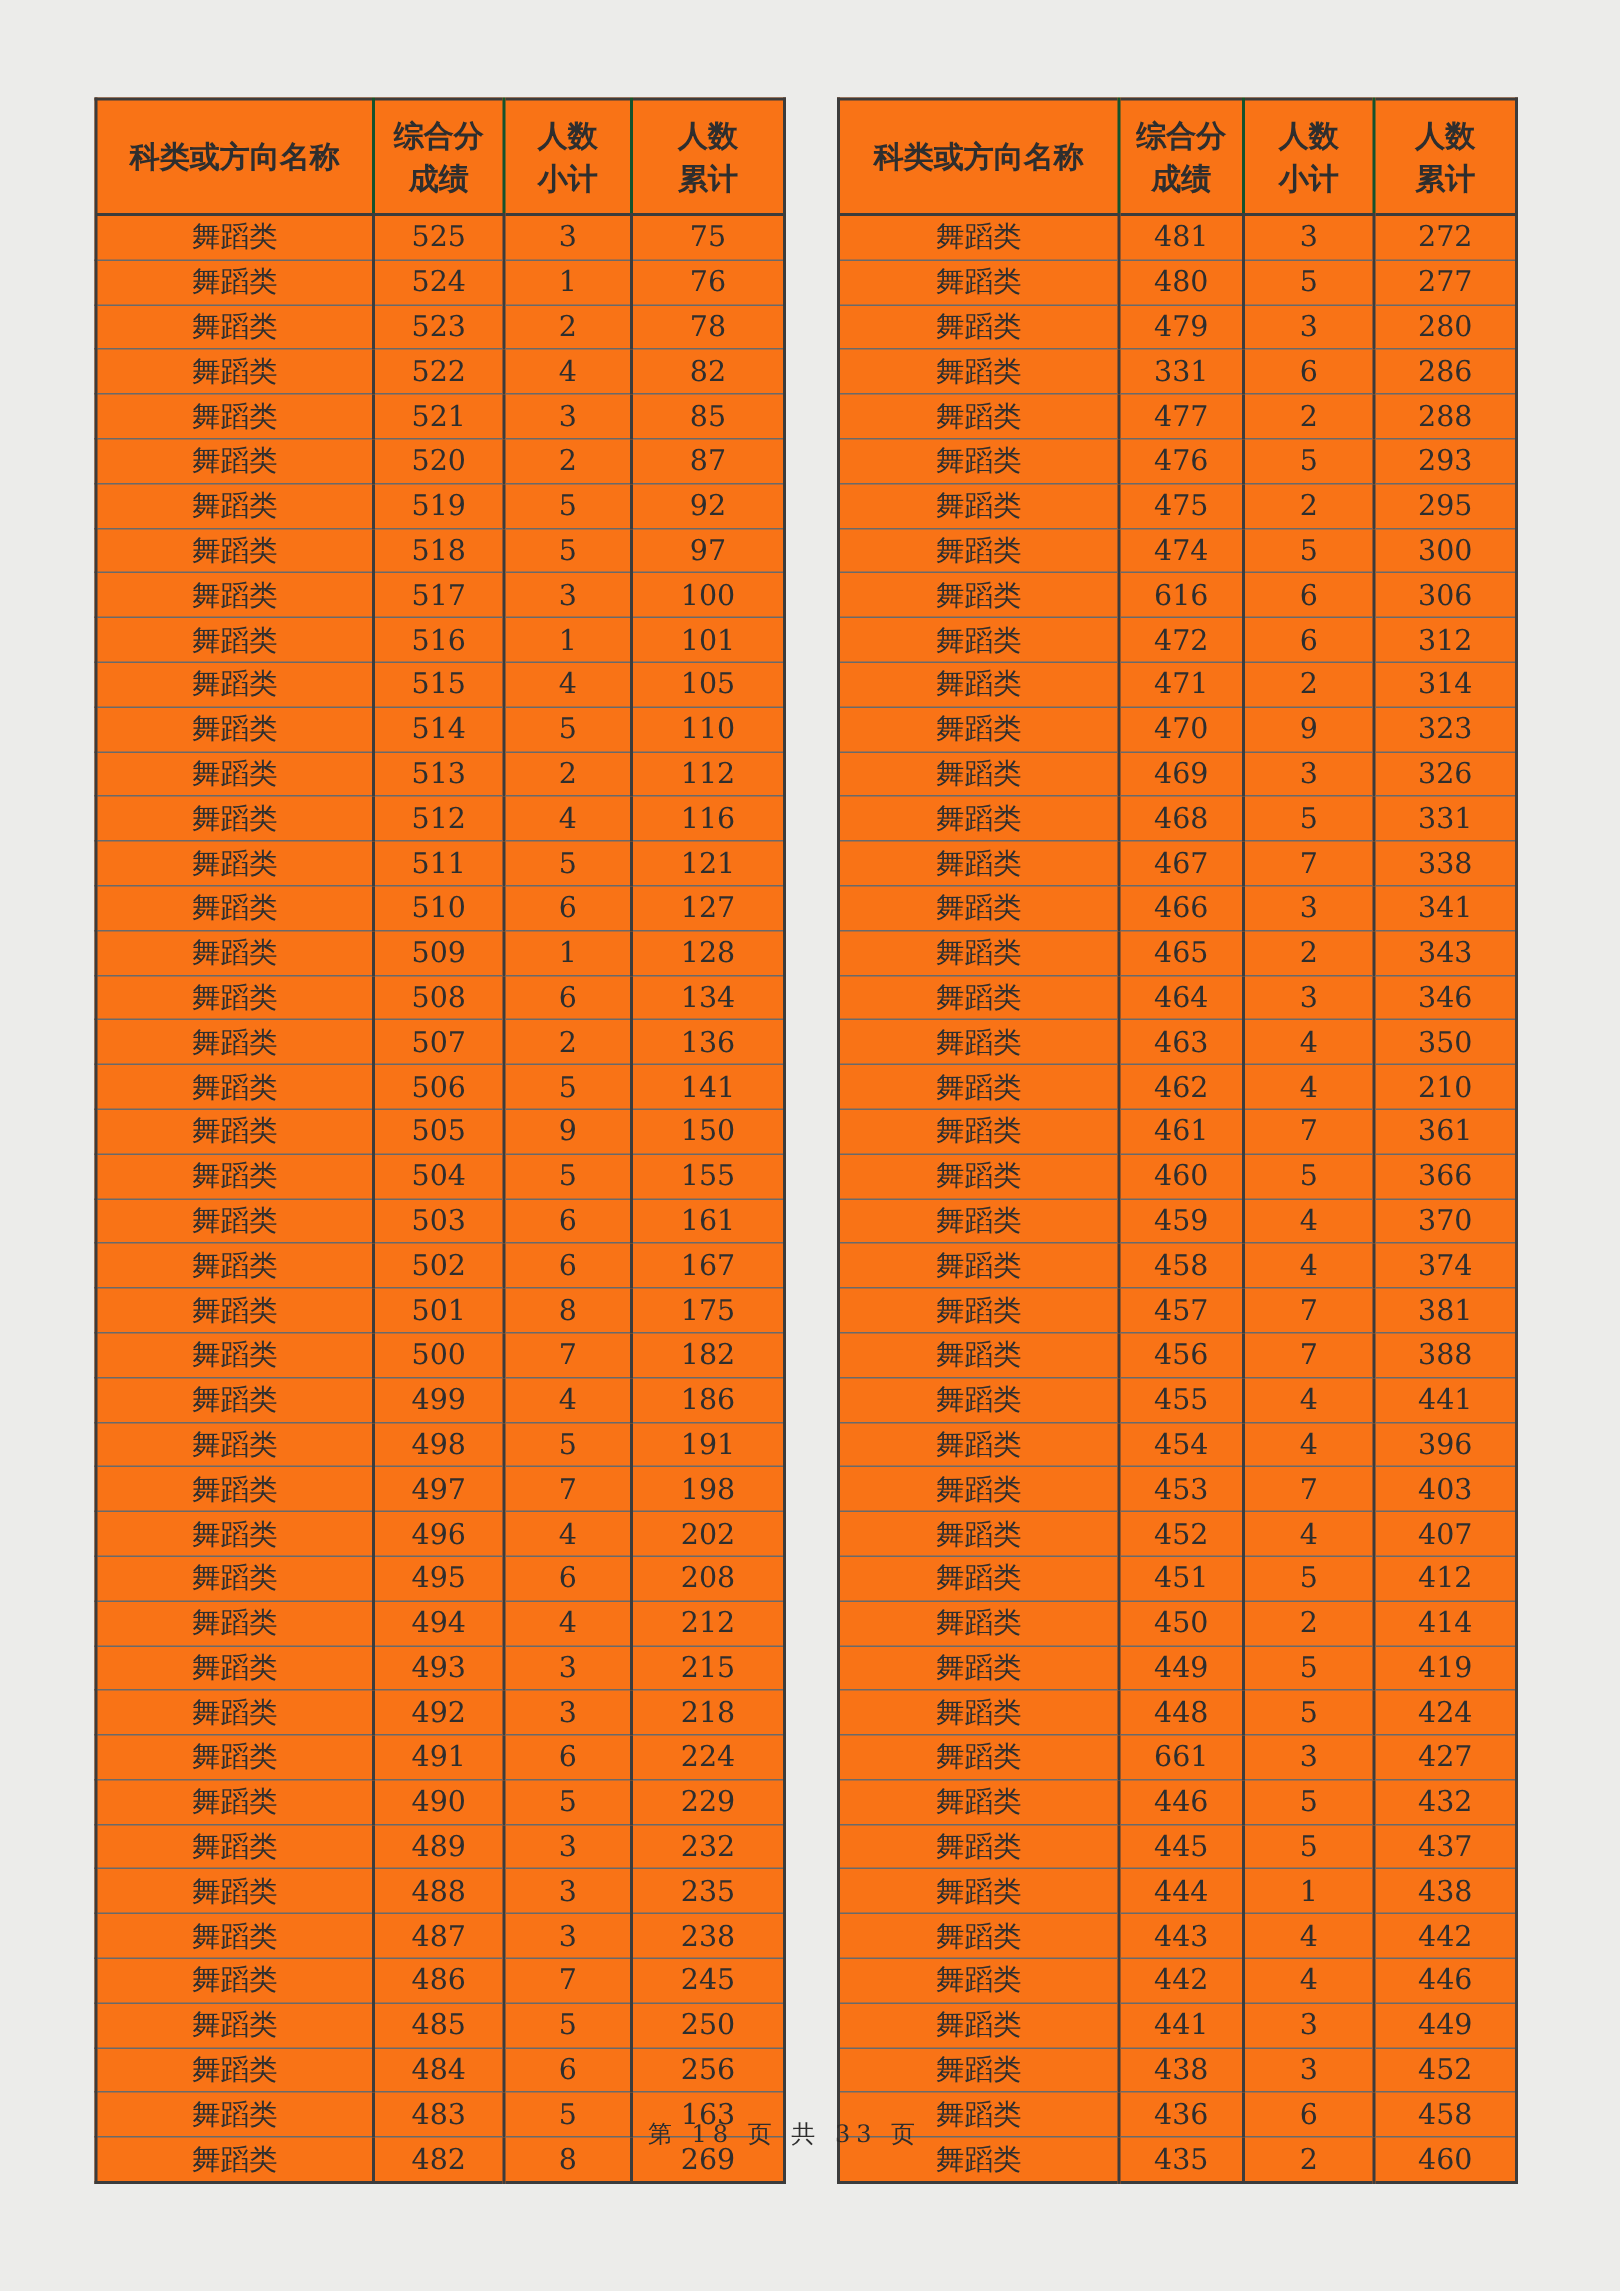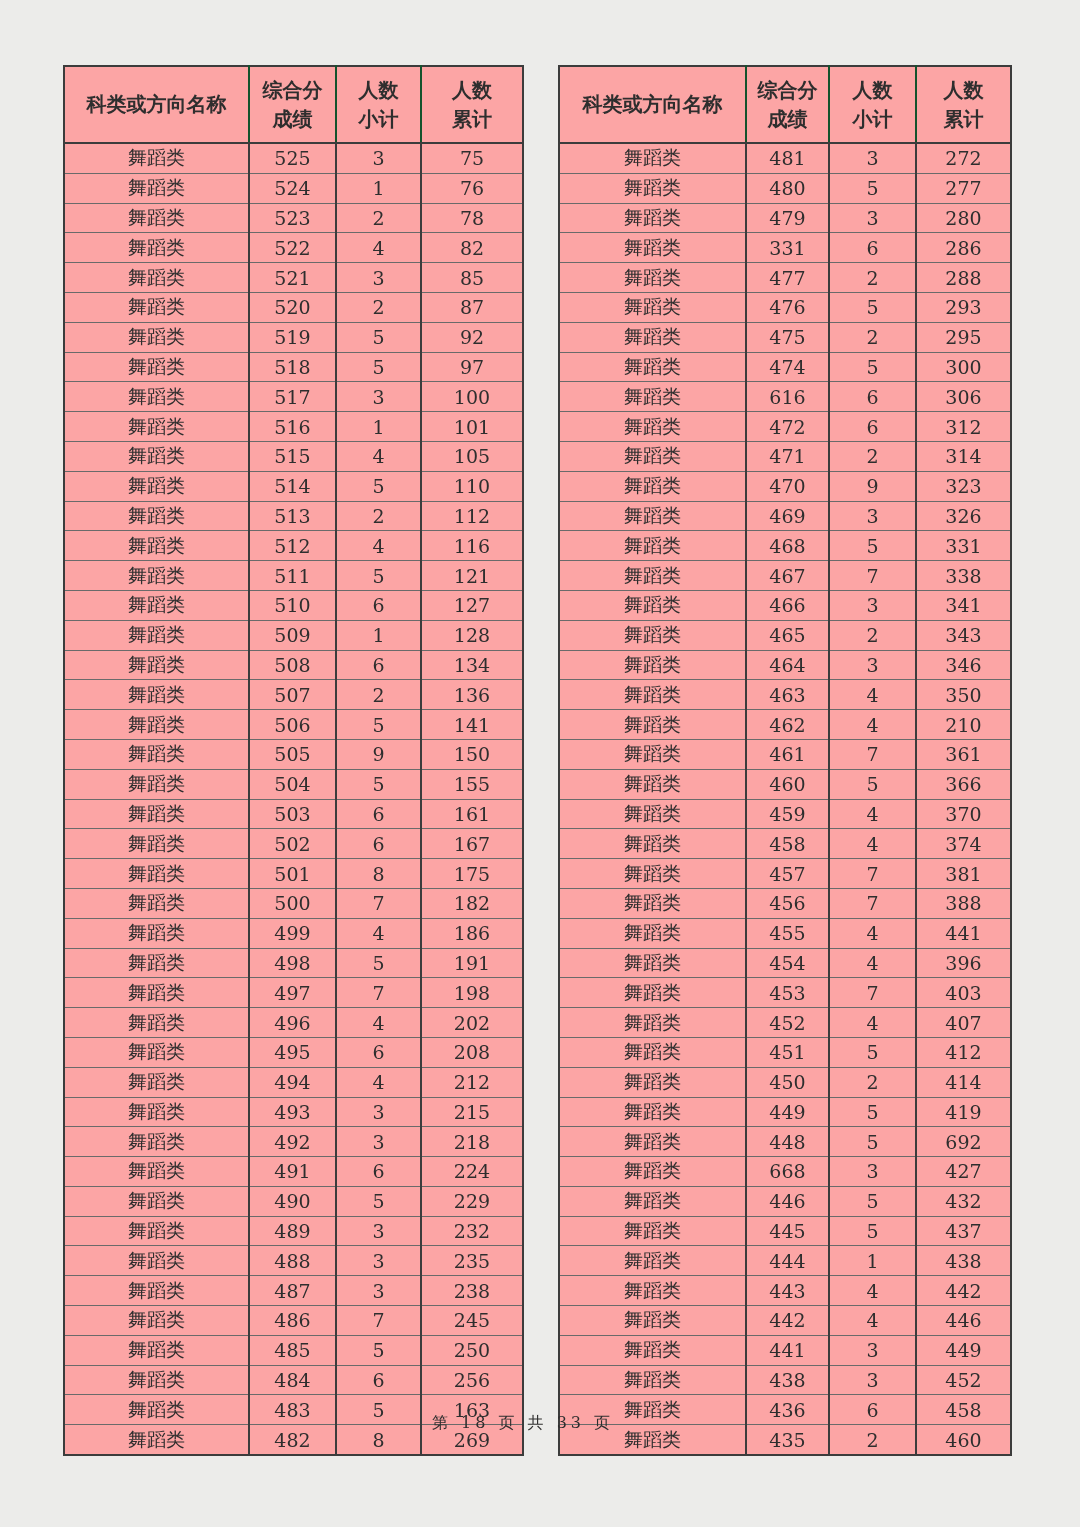--- a/index.html
+++ b/index.html
@@ -13,21 +13,21 @@
     position: relative;
     font-family: "DejaVu Serif", "Liberation Serif", serif;
     color: #2e2e2e;
   }
   table.score-table {
     position: absolute;
     top: 65px;
     border-collapse: collapse;
     table-layout: fixed;
     border: 2px solid #3c3c3c;
-    background: #fca5a5;
+    background: #f97316;
   }
   table.score-table.left  { left: 63px;  width: 459px; }
   table.score-table.right { left: 558px; width: 452px; }
 
   .score-table th {
     border-left: 2px solid #14532d;
     border-bottom: 2px solid #3c3c3c;
     height: 75px;
     font-size: 20px;
     font-weight: bold;
@@ -565,25 +565,25 @@
       <tr>
         <td>舞蹈类</td>
         <td>449</td>
         <td>5</td>
         <td>419</td>
       </tr>
       <tr>
         <td>舞蹈类</td>
         <td>448</td>
         <td>5</td>
-        <td>692</td>
-      </tr>
-      <tr>
-        <td>舞蹈类</td>
-        <td>668</td>
+        <td>424</td>
+      </tr>
+      <tr>
+        <td>舞蹈类</td>
+        <td>661</td>
         <td>3</td>
         <td>427</td>
       </tr>
       <tr>
         <td>舞蹈类</td>
         <td>446</td>
         <td>5</td>
         <td>432</td>
       </tr>
       <tr>

